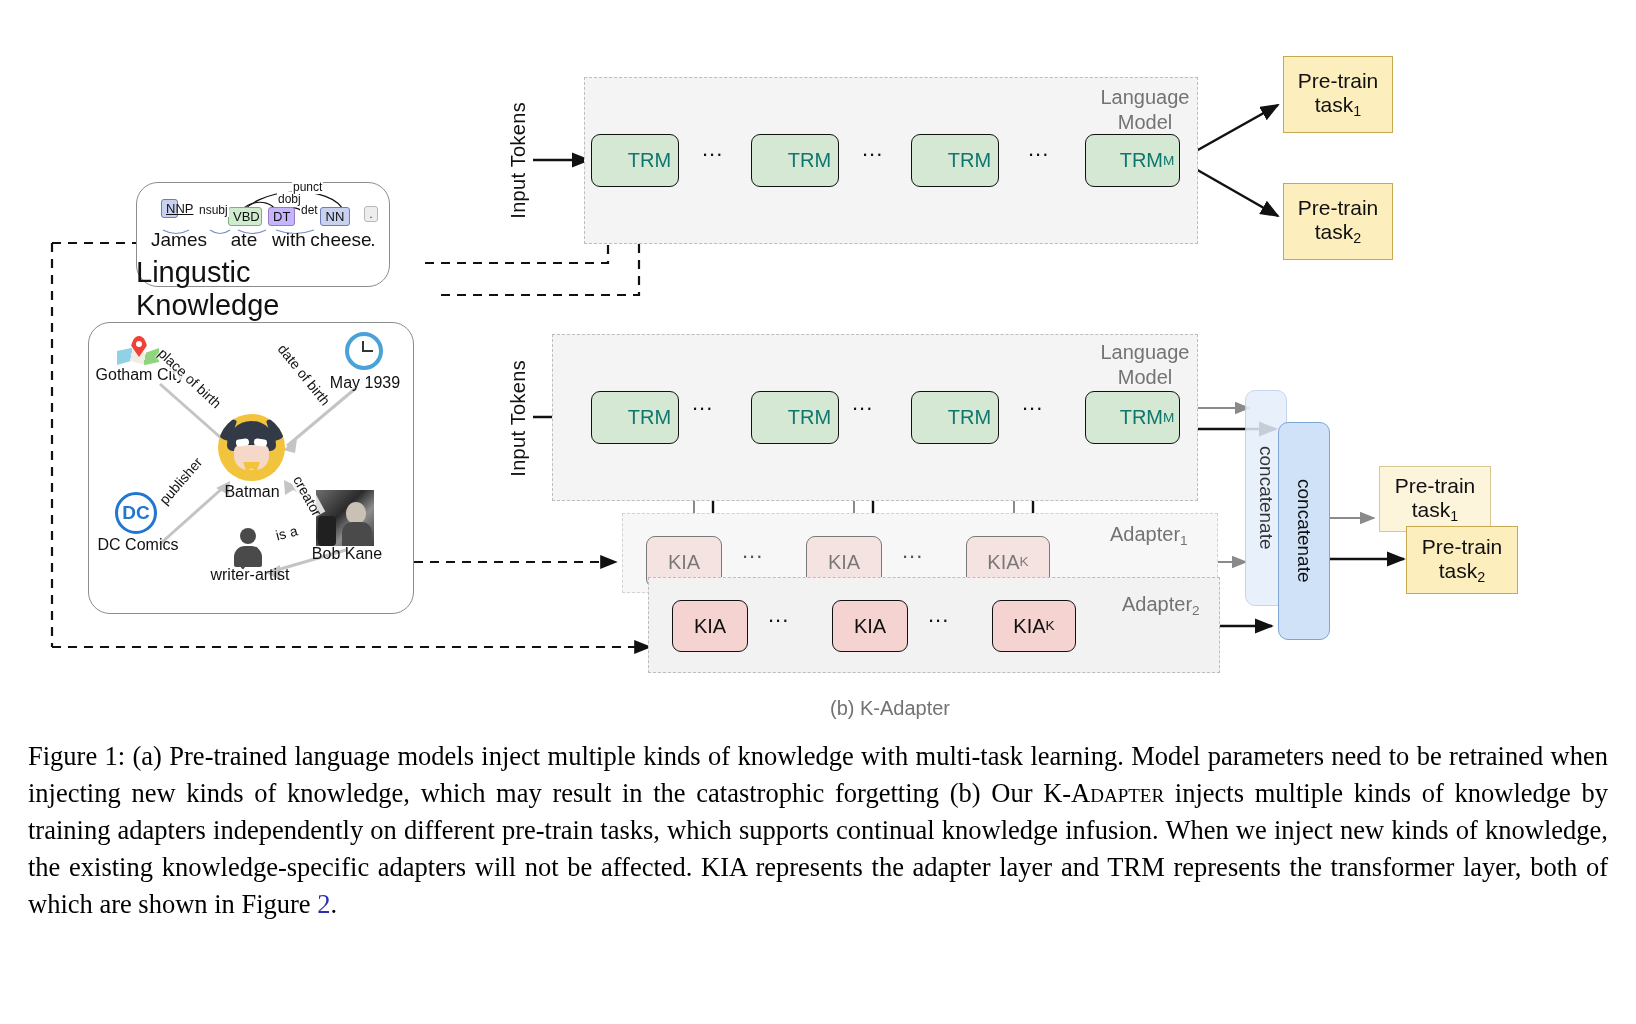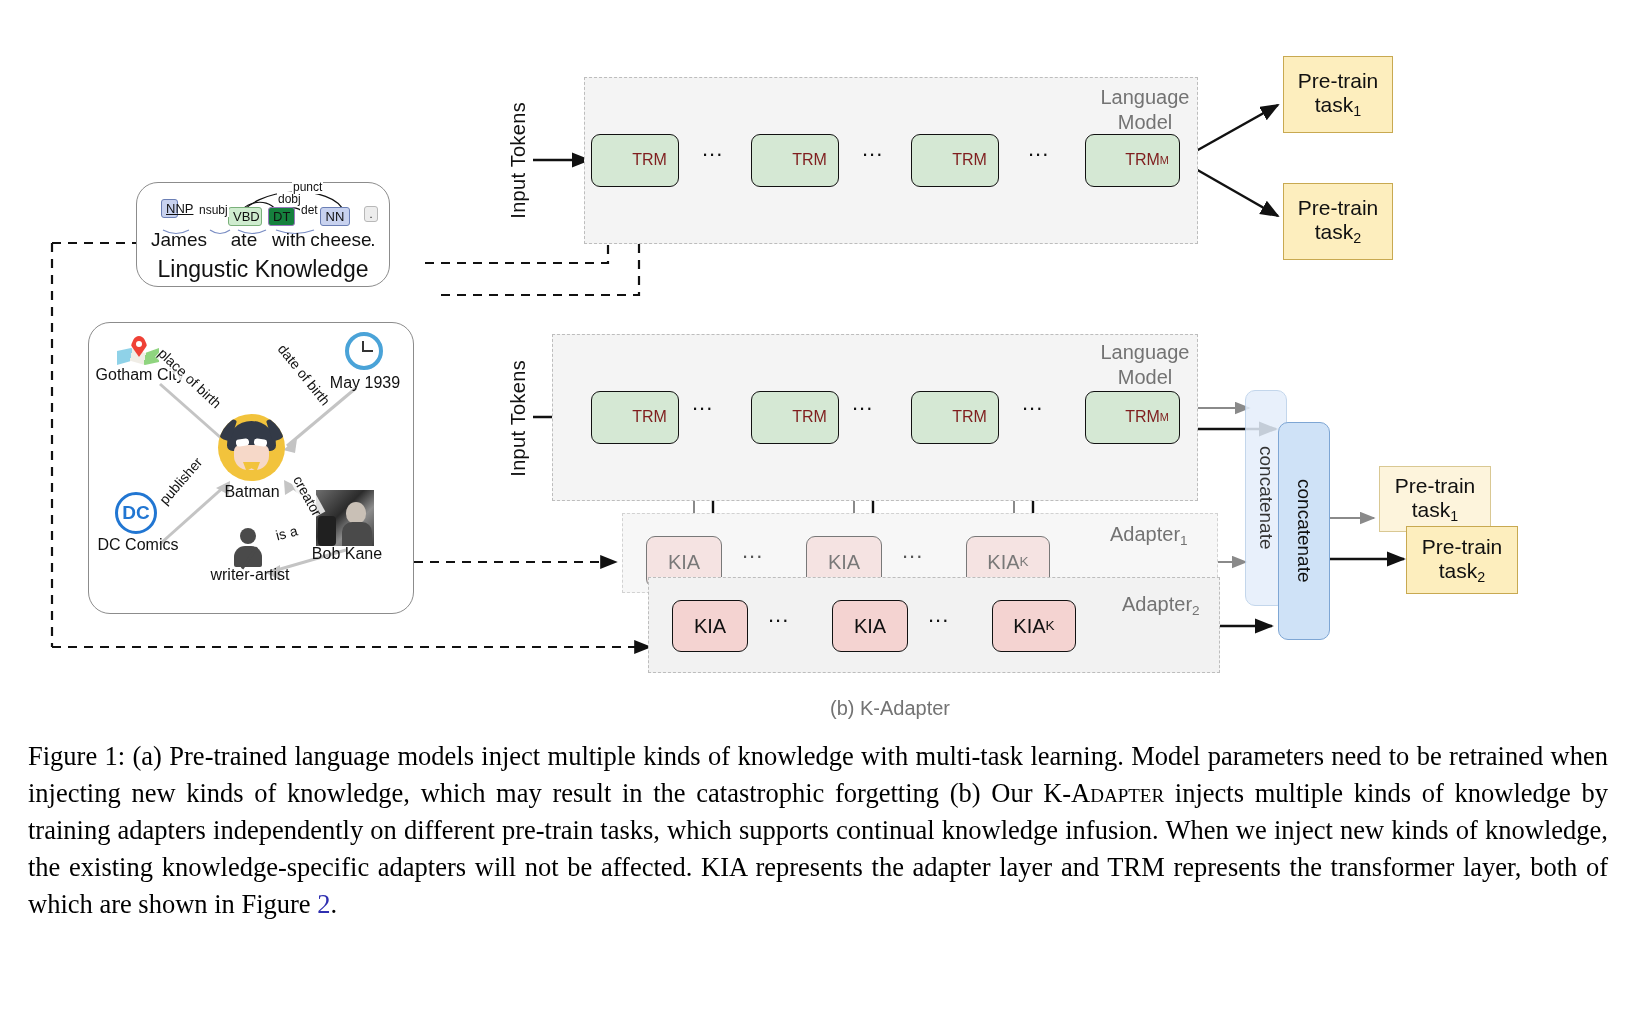--- a/index.html
+++ b/index.html
@@ -11,21 +11,21 @@
     overflow:hidden;
     position:relative;
   }
   #figure { position:absolute; left:0; top:0; width:1636px; height:730px; }
   #figure svg { position:absolute; left:0; top:0; }
 
   
   .box { position:absolute; display:flex; align-items:center; justify-content:center;
          text-align:center; line-height:1.15; }
   .trm  { background:#d5e8d4; border:1.6px solid #111; border-radius:9px;
-          font-size:16px; color:#7f1d1d;padding-left:29px; }
+          font-size:20px; color:#0f766e;padding-left:29px; }
   .kia  { background:#f4d3d1; border:1.6px solid #111; border-radius:9px;
           font-size:20px; color:#111; }
   .kia-faded { background:#f4d3d1; border:1.6px solid #111; border-radius:9px;
           font-size:20px; color:#111; opacity:.55; }
   .task { background:#fdeebe; border:1.6px solid #c8a951; font-size:21px; color:#111;
           flex-direction:column; }
   .task-faded { background:#fdf4dc; border:1.6px solid #d9c893; font-size:21px; color:#111;
           flex-direction:column; }
   .concat { background:#cfe2f7; border:1.4px solid #7ea6d4; border-radius:10px;
             font-size:19px; color:#111; writing-mode:vertical-rl; }
@@ -37,22 +37,22 @@
 
   .lbl { position:absolute; font-size:20px; color:#737373; text-align:center; line-height:1.2; }
   .vlabel { position:absolute; font-size:20px; color:#111;
             writing-mode:vertical-rl; transform:rotate(180deg); letter-spacing:.3px; }
   .dots { position:absolute; font-size:22px; color:#111; letter-spacing:1px; }
   .sub { font-size:.68em; vertical-align:-.28em; }
 
   
   .card { position:absolute; background:#fff; border:1.6px solid #8c8c8c;
           border-radius:22px; }
-  .card-title { position:absolute; width:100%; text-align:center;
-                font-size:23px; color:#111; }
+  .card-title { position:absolute; width:100%; text-align:left;
+                font-size:29px; color:#111; }
 
   
   .tag { position:absolute; border-radius:3px; font-size:13px; color:#111;
          padding:1px 4px; border:1px solid #6b7fb5; text-align:center; }
   .word { position:absolute; font-size:19px; color:#111; text-align:center; }
   .deplab { position:absolute; font-size:12px; color:#111; background:#fff; padding:0 1px; }
 
   
   .kgtext { position:absolute; font-size:16px; color:#111; text-align:center; white-space:nowrap; }
   .kgrel  { position:absolute; font-size:14px; color:#111; background:rgba(255,255,255,.82);
@@ -280,21 +280,21 @@
     <g stroke="#7b8ec4" stroke-width="1.2" fill="none">
       <path d="M27,48 q13,7 26,0"></path>
       <path d="M74,48 q10,7 20,0"></path>
       <path d="M102,48 q14,7 28,0"></path>
       <path d="M140,48 q19,7 38,0"></path>
     </g>
   </svg>
 
   <div class="tag" style="left:161px; top:199px; width:17px; background:#c8d2ef;text-decoration:underline;">NNP</div>
   <div class="tag" style="left:228px; top:207px; width:34px; background:#cfeccf; border-color:#7ab07a;">VBD</div>
-  <div class="tag" style="left:268px; top:207px; width:27px; background:#15803d; border-color:#9a79bd;">DT</div>
+  <div class="tag" style="left:268px; top:207px; width:27px; background:#c4b5fd; border-color:#9a79bd;">DT</div>
   <div class="tag" style="left:320px; top:207px; width:30px; background:#c8d2ef;">NN</div>
   <div class="tag" style="left:364px; top:206px; width:14px; background:#ededed; border-color:#b8b8b8; font-size:11px;">.</div>
 
   <div class="deplab" style="left:198px; top:203px;">nsubj</div>
   <div class="deplab" style="left:277px; top:192px;">dobj</div>
   <div class="deplab" style="left:300px; top:203px;">det</div>
   <div class="deplab" style="left:292px; top:180px;">punct</div>
 
   <div class="word" style="left:146px; top:229px; width:66px;">James</div>
   <div class="word" style="left:221px; top:229px; width:46px;">ate</div>

